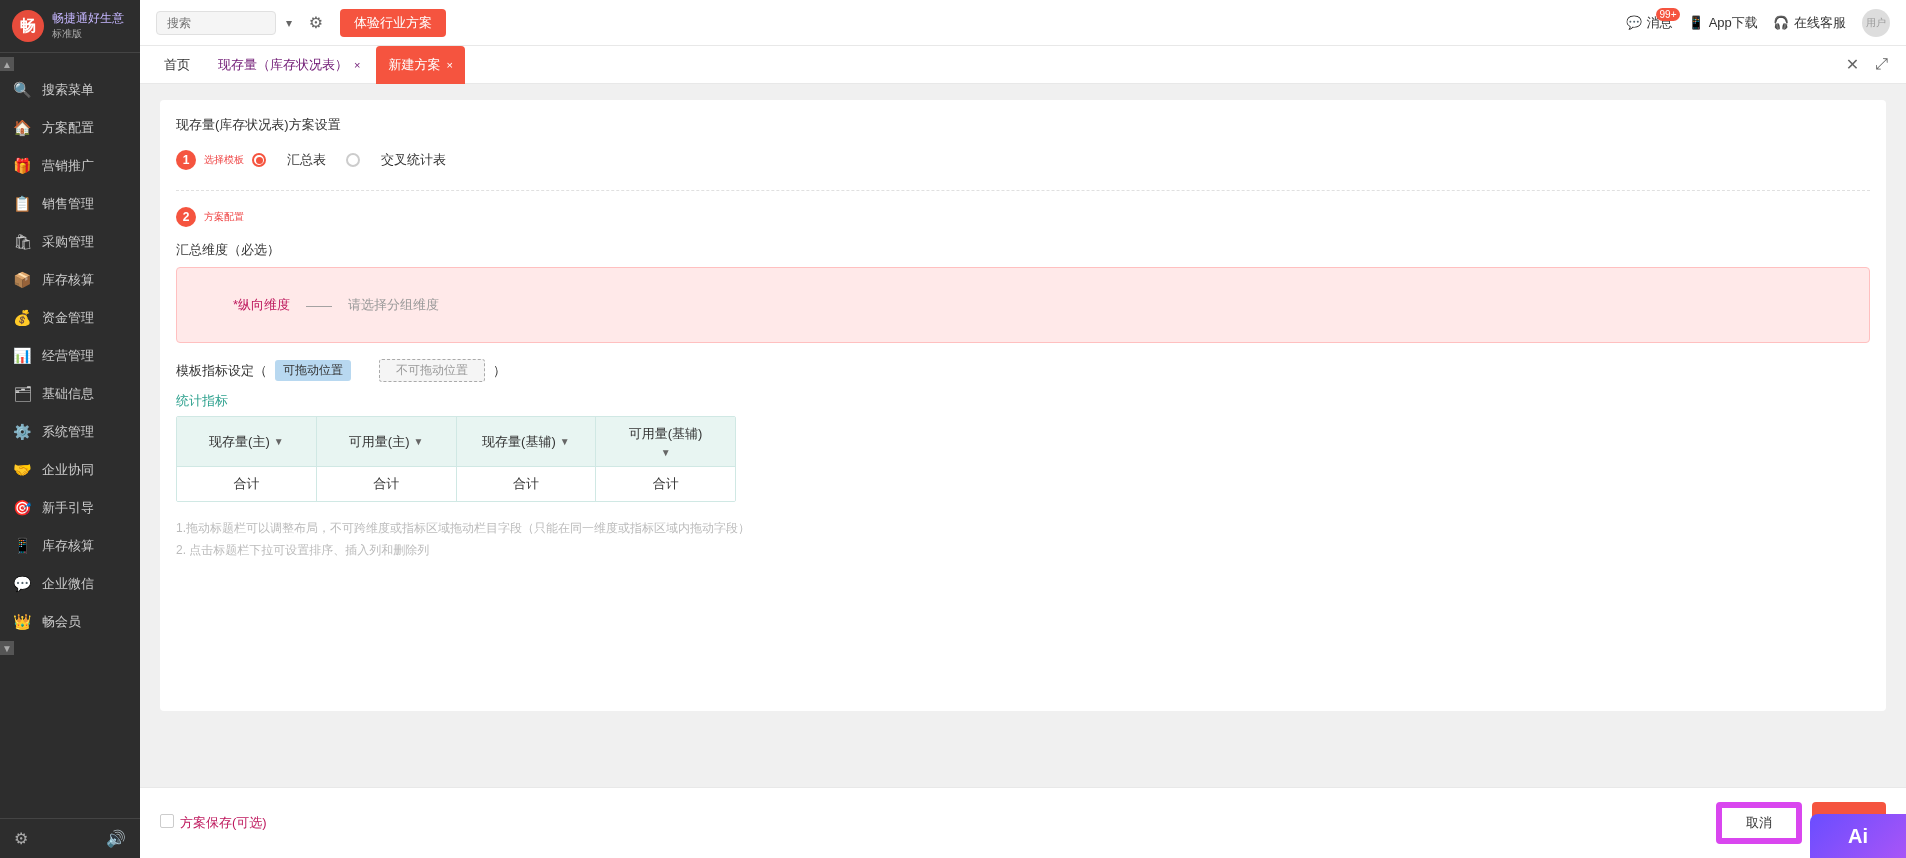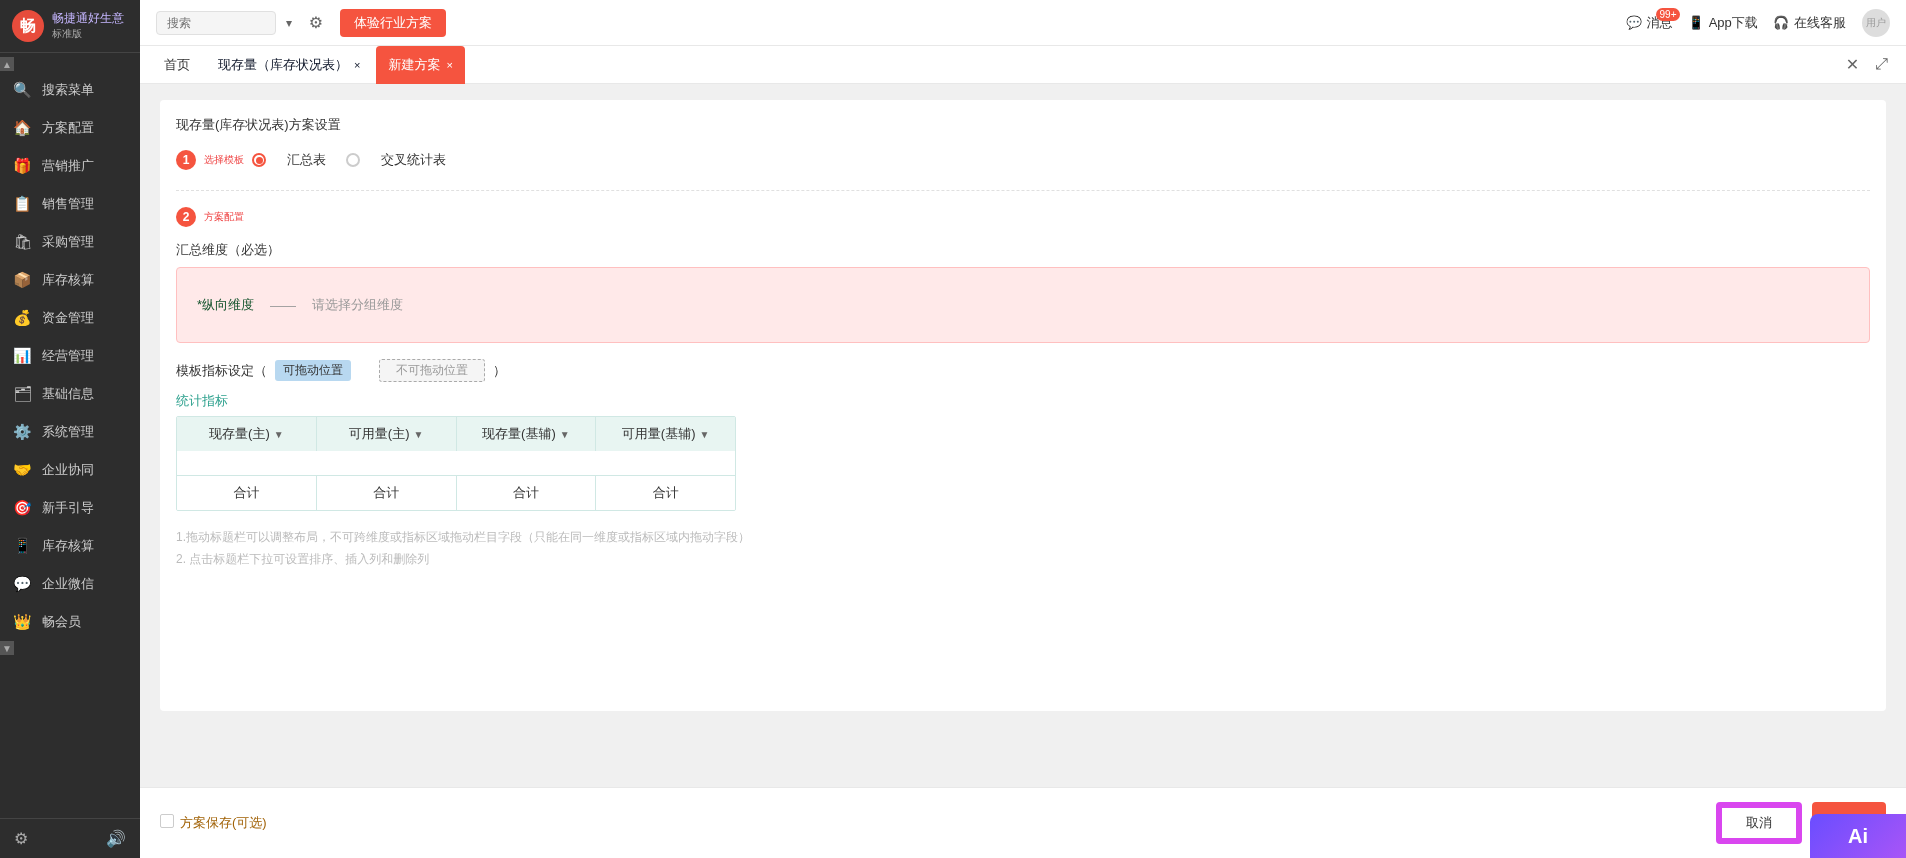--- a/index.html
+++ b/index.html
@@ -128,21 +128,21 @@
       height: 38px;
       flex-shrink: 0;
       gap: 4px;
     }
     .tab-item {
       display: flex;
       align-items: center;
       gap: 6px;
       padding: 6px 12px;
       font-size: 13px;
-      color: #0f172a;
+      color: #701a75;
       cursor: pointer;
       border-radius: 4px 4px 0 0;
       height: 38px;
     }
     .tab-item.active {
       background: #f5543f;
       color: #fff;
     }
     .tab-home { color: #333; }
     .tab-close { font-size: 11px; cursor: pointer; }
@@ -204,21 +204,21 @@
     .dimension-box {
       background: #ffe9e9;
       border: 1px solid #ffc0c0;
       border-radius: 4px;
       padding: 28px 20px;
       display: flex;
       align-items: center;
       gap: 16px;
       min-height: 70px;
     }
-    .dimension-required { color: #14532d; font-size: 13px; }
+    .dimension-required { color: #be185d; font-size: 13px; margin-left: 36px; }
     .dimension-dash { color: #999; }
     .dimension-placeholder { color: #999; font-size: 13px; }
 
     
     .indicators-setting { margin-top: 16px; }
     .indicators-label { font-size: 13px; color: #333; margin-bottom: 10px; display: flex; align-items: center; gap: 8px; }
     .indicator-tag {
       display: inline-flex; align-items: center;
       background: #b8d8f0;
       border-radius: 3px;
@@ -245,22 +245,22 @@
       flex: 1;
       display: flex;
       align-items: center;
       justify-content: center;
       padding: 8px 4px;
       font-size: 13px;
       color: #333;
       border-right: 1px solid #d0e8e4;
       gap: 4px;
     }
-    .stats-table-header-cell:last-child { border-right: none; }
-    .stats-table-body { display: flex; background: #fff; border-top: 1px solid #d0e8e4; margin-top: 24px; }
+    .stats-table-header-cell:last-child { border-right: none; flex-direction: column; }
+    .stats-table-body { display: flex; background: #fff; border-top: 1px solid #d0e8e4; }
     .stats-table-body-cell {
       flex: 1;
       display: flex;
       align-items: center;
       justify-content: center;
       padding: 8px 4px;
       font-size: 13px;
       color: #333;
       border-right: 1px solid #d0e8e4;
     }
@@ -274,21 +274,21 @@
     
     .bottom-bar {
       background: #fff;
       border-top: 1px solid #e8e8e8;
       padding: 14px 20px;
       display: flex;
       align-items: center;
       justify-content: space-between;
       flex-shrink: 0;
     }
-    .save-option { display: flex; align-items: flex-start; gap: 6px; font-size: 13px; color: #a16207; cursor: pointer; }
+    .save-option { display: flex; align-items: flex-start; gap: 6px; font-size: 13px; color: #be185d; cursor: pointer; }
     .checkbox-box {
       width: 14px; height: 14px;
       border: 1px solid #ccc;
       border-radius: 2px;
       display: flex; align-items: center; justify-content: center;
     }
     .bottom-btns { display: flex; gap: 10px; }
     .btn-cancel {
       border: 6px solid #d946ef;
       background: #fff;

